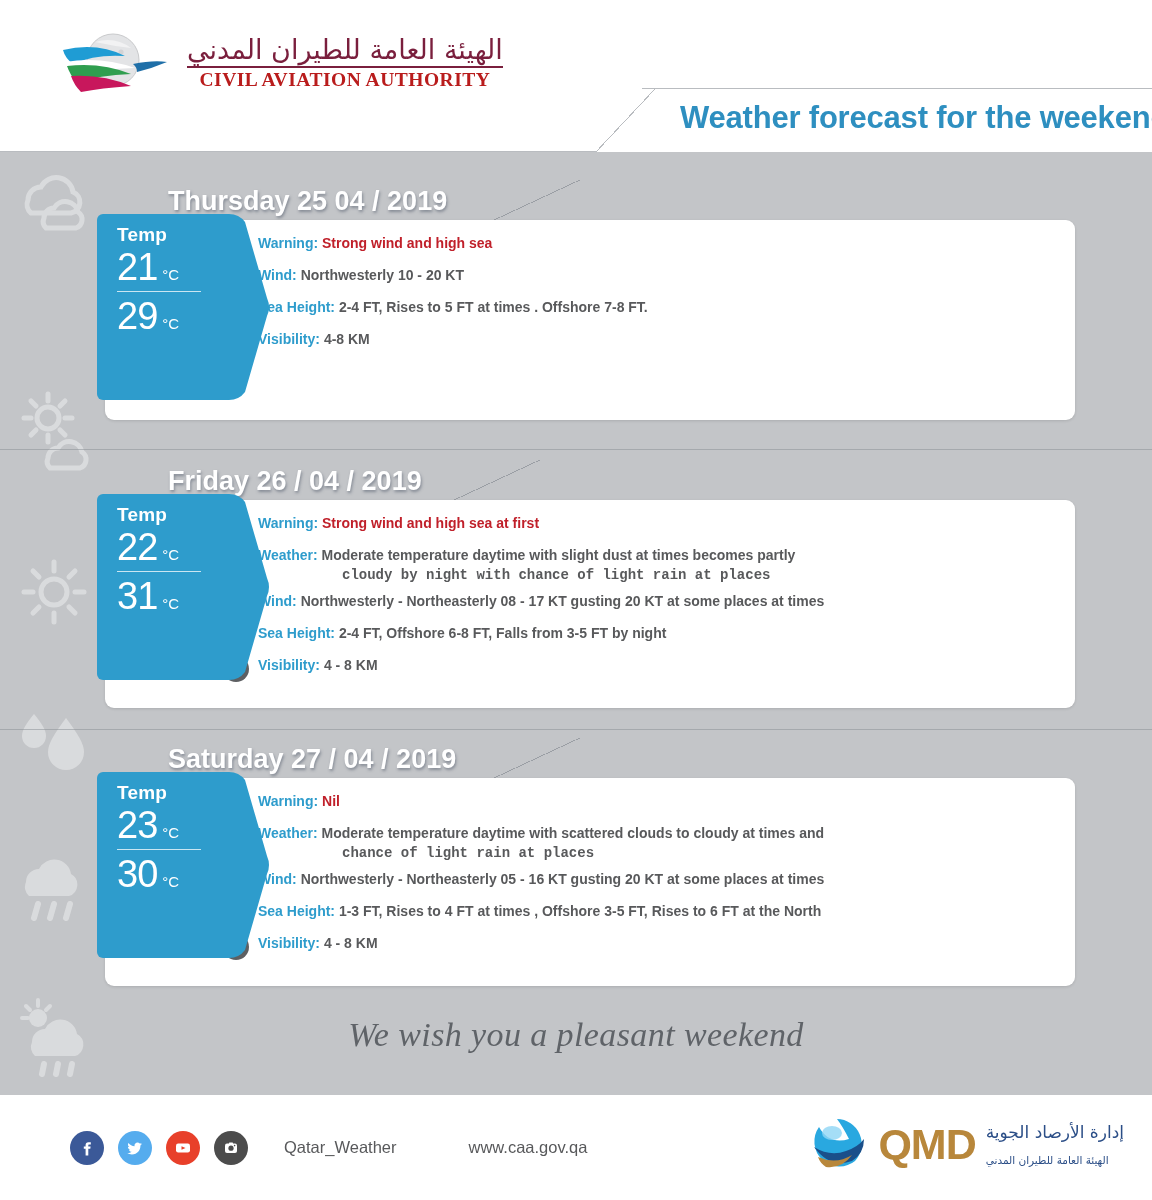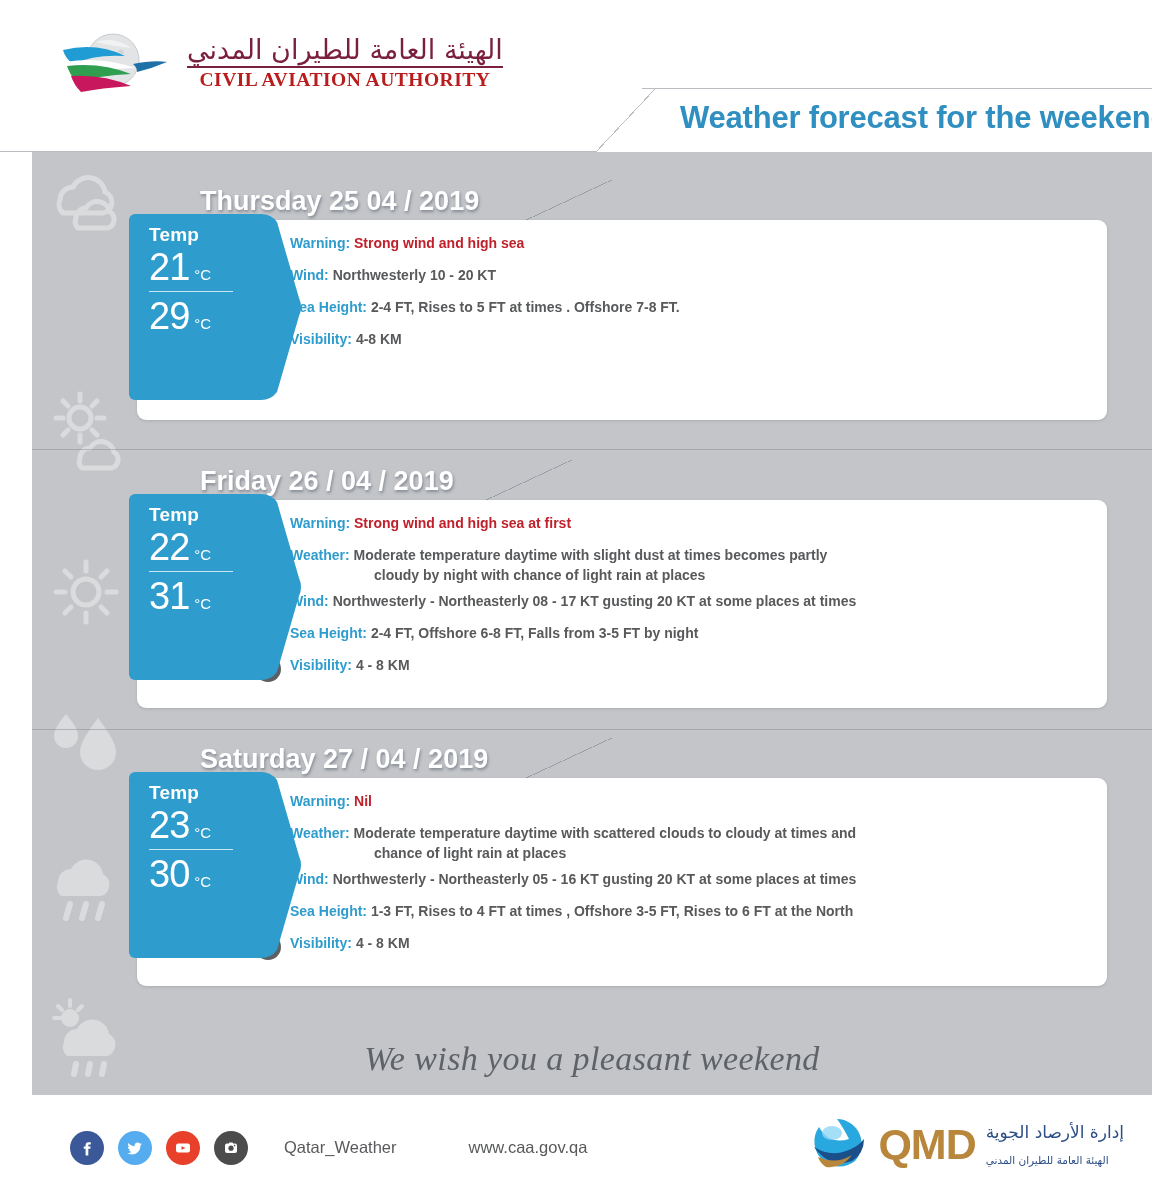--- a/index.html
+++ b/index.html
@@ -53,21 +53,20 @@
     font-size: 31px; font-weight: bold; color: #2e8fc0;
     letter-spacing: -0.2px; white-space: nowrap;
   }
 
   
   .board {
     position: relative;
     height: 943px;
     background: #c3c5c8;
     overflow: hidden;
-    margin-left: 32px;
   }
   .watermark {
     position: absolute; left: 8px;
     opacity: 0.38; color: #ffffff; pointer-events: none;
   }
 
   .day-block { position: relative; }
   .day-title {
     position: absolute; left: 168px;
     font-size: 27px; font-weight: bold; color: #ffffff;
@@ -118,21 +117,21 @@
     flex: none; width: 26px; height: 26px; border-radius: 50%;
     background: #5d5f62; color: #ffffff;
     display: flex; align-items: center; justify-content: center;
     margin-right: 9px; margin-top: 2px;
   }
   .row-icon svg { display: block; }
   .row-text { font-size: 14px; line-height: 1.42; padding-top: 2px; }
   .lbl { color: #2e9ccc; font-weight: bold; }
   .val { color: #58595b; font-weight: bold; }
   .warn { color: #c0202a; font-weight: bold; }
-  .wrap-indent { display: block; padding-left: 84px; }
+  .wrap-indent { display: block; padding-left: 84px; font-family: Liberation Mono, monospace; }
 
   .closing {
     position: absolute; left: 0; right: 0;
     text-align: center;
     font-family: "Liberation Serif", serif;
     font-style: italic; font-size: 34px; color: #5f6368;
     letter-spacing: 0.4px;
   }
 
   
@@ -506,21 +505,21 @@
                 <path d="M1.5 8.5 q7 -6 14 0 q-7 6 -14 0z" fill="#fff"></path>
                 <circle cx="8.5" cy="8.5" r="2.6" fill="#5d5f62"></circle>
               </svg>
           </span>
           <span class="row-text"><span class="lbl">Visibility:</span> <span class="val">4 - 8 KM</span></span>
         </div>
       </div>
     </div>
   </div>
 
-  <div class="closing" style="top:888px;">We wish you a pleasant weekend</div>
+  <div class="closing" style="top:864px;">We wish you a pleasant weekend</div>
 </div>
 
 <div class="footer">
   <div class="social">
     <span class="sicon s-fb">
       <svg width="20" height="20" viewBox="0 0 20 20">
           <path d="M12.2 6.5h1.6V4.2h-2.3c-2 0-2.9 1.2-2.9 2.9v1.3H6.8v2.4h1.8v6.6h2.7v-6.6h2l0.3-2.4h-2.3V7.5c0-0.7 0.2-1 0.9-1z" fill="#fff"></path>
         </svg>
     </span>
     <span class="sicon s-tw">

